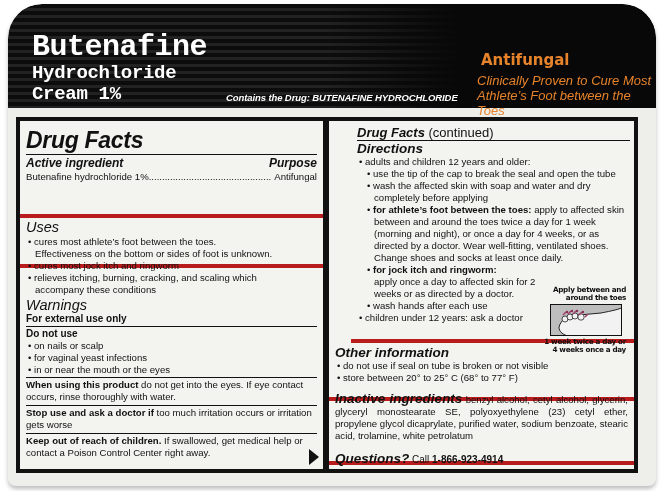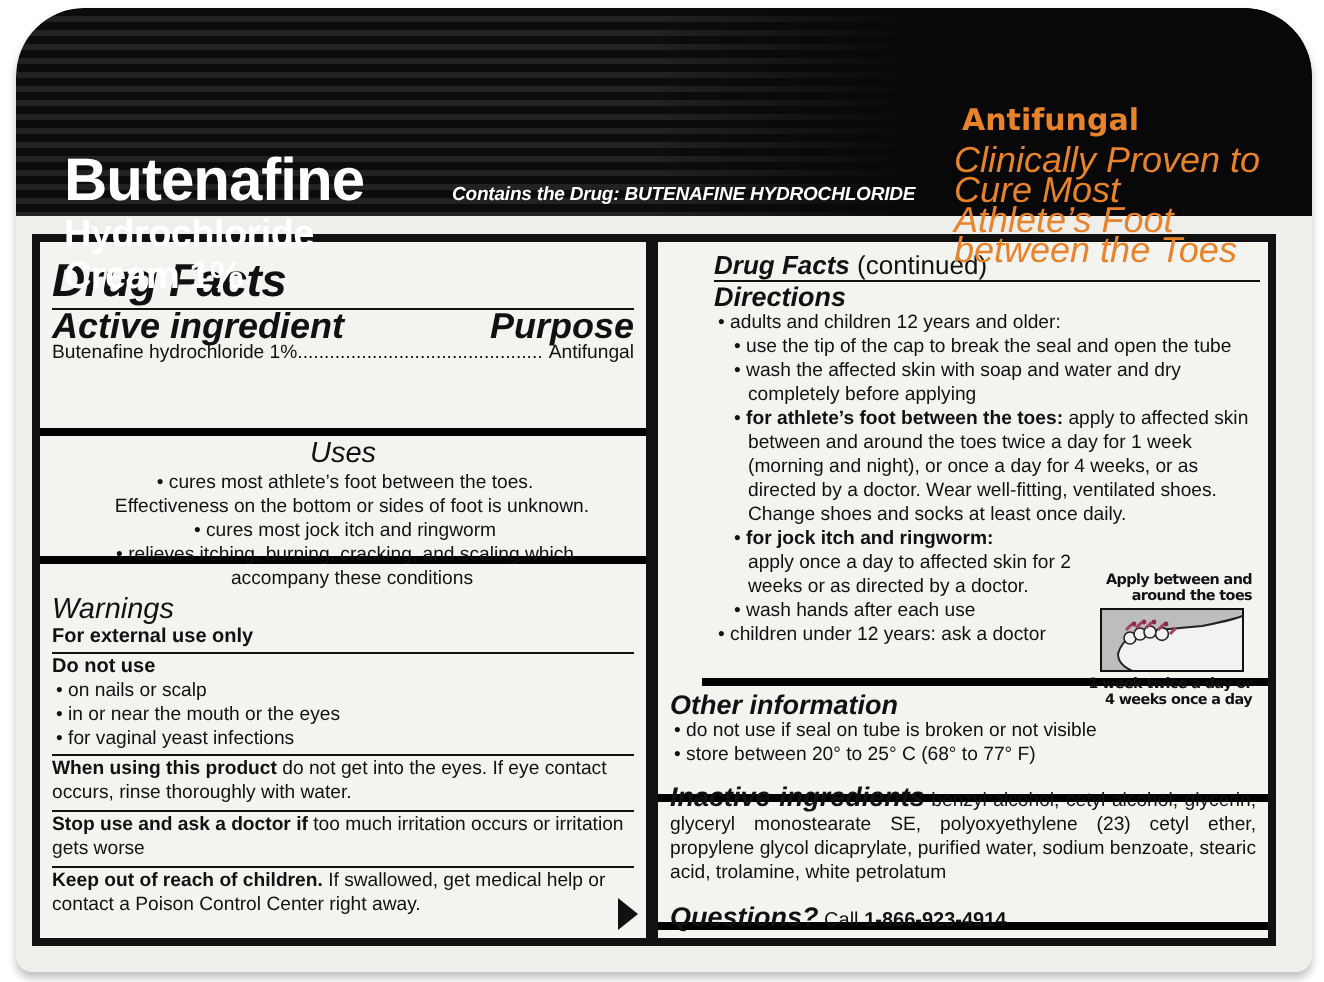--- a/index.html
+++ b/index.html
@@ -17,39 +17,39 @@
     position: absolute; left: 0; top: 0; width: 100%; height: 104px;
     background:
       repeating-linear-gradient(180deg, #0c0c0c 0px, #0c0c0c 4px, #222 4px, #222 7px);
     border-radius: 34px 34px 0 0;
   }
   .header::after {
     content: ""; position: absolute; right: 0; top: 0; width: 330px; height: 100%;
     background: linear-gradient(90deg, rgba(8,8,8,0) 0%, #080808 40%);
     border-top-right-radius: 34px;
   }
-  .brand { position: absolute; left: 24px; top: 28px; z-index: 2; color: #fff; font-family: Liberation Sans, sans-serif; font-weight: bold; line-height: 1; margin-top: 44px; }
+  .brand { position: absolute; left: 24px; top: 28px; z-index: 2; color: #fff; font-family: Liberation Mono, monospace; font-weight: bold; line-height: 1; }
   .brand .t1 { font-size: 30px; letter-spacing: -0.5px; }
   .brand .t2 { font-size: 19px; margin-top: 2px; letter-spacing: -0.3px; }
   .brand .t3 { font-size: 19px; margin-top: 2px; letter-spacing: -0.3px; }
   .contains { position: absolute; left: 218px; top: 88px; z-index: 2; color: #fff; font-style: italic; font-weight: bold; font-size: 9.5px; letter-spacing: -0.1px; }
   .antifungal { position: absolute; left: 473px; top: 47px; z-index: 2; color: #e7832b; font-weight: bold; font-size: 15px; font-family: "DejaVu Sans", sans-serif; }
-  .claim { position: absolute; left: 469px; top: 69px; z-index: 2; color: #e7832b; font-style: italic; font-size: 18px; line-height: 15px; }
+  .claim { position: absolute; left: 469px; top: 69px; z-index: 2; color: #e7832b; font-style: italic; font-size: 13px; line-height: 15px; }
 
   .panel {
     position: absolute; background: #f3f3ef; border: 4px solid #111;
   }
   .left-panel { left: 16px; top: 117px; width: 311px; height: 356px; }
   .right-panel { left: 325px; top: 117px; width: 313px; height: 356px; }
 
-  .sec { position: absolute; left: 0; right: 0; border-bottom: 4px solid #000000; padding: 0 6px; }
+  .sec { position: absolute; left: 0; right: 0; border-bottom: 4px solid #b91c1c; padding: 0 6px; }
   .sec:last-child { border-bottom: none; }
 
   .h-big { font-weight: bold; font-style: italic; font-size: 23px; line-height: 26px; letter-spacing: -0.3px; }
-  .h-sec { font-weight: bold; font-style: italic; font-size: 18px; line-height: 15px; }
+  .h-sec { font-weight: bold; font-style: italic; font-size: 12px; line-height: 15px; }
   .h-sec.light { font-weight: normal; }
   .hr { border-top: 1.5px solid #111; margin: 1px 0; }
   .txt { font-size: 9.6px; line-height: 12px; }
   .bold { font-weight: bold; }
   .bullet { padding-left: 9px; text-indent: -7px; }
   .bullet::before { content: "• "; }
   .sub { margin-left: 8px; }
   .row { display: flex; justify-content: space-between; align-items: baseline; }
 
   .arrow { position: absolute; right: 4px; bottom: 4px; width: 0; height: 0;
@@ -86,37 +86,37 @@
       <span class="h-sec">Active ingredient</span>
       <span class="h-sec">Purpose</span>
     </div>
     <div class="row txt" style="justify-content:flex-start; white-space:nowrap; overflow:hidden;">
       <span>Butenafine hydrochloride 1%</span>
       <span style="flex:1; overflow:hidden;">..............................................</span>
       <span>Antifungal</span>
     </div>
   </div>
 
-  <div class="sec" style="top:97px; height:64px;text-align:center;">
+  <div class="sec" style="top:97px; height:50px;">
     <div class="h-sec light" style="font-size:14.5px; margin-top:2px; margin-bottom:1px;">Uses</div>
     <div class="txt bullet">cures most athlete’s foot between the toes.</div>
     <div class="txt" style="padding-left:9px;">Effectiveness on the bottom or sides of foot is unknown.</div>
     <div class="txt bullet">cures most jock itch and ringworm</div>
     <div class="txt bullet">relieves itching, burning, cracking, and scaling which</div>
     <div class="txt" style="padding-left:9px;">accompany these conditions</div>
   </div>
 
   <div class="sec" style="top:176px; height:185px; border-bottom:none;">
     <div class="h-sec light" style="font-size:14.5px; margin-top:1px;">Warnings</div>
     <div class="txt bold" style="font-size:10px;">For external use only</div>
     <div class="hr"></div>
     <div class="txt bold" style="font-size:10px;">Do not use</div>
     <div class="txt bullet">on nails or scalp</div>
+    <div class="txt bullet">for vaginal yeast infections</div>
     <div class="txt bullet">in or near the mouth or the eyes</div>
-    <div class="txt bullet">for vaginal yeast infections</div>
     <div class="hr"></div>
     <div class="txt"><span class="bold">When using this product</span><span> do not get into the eyes.  If eye contact occurs, rinse thoroughly with water.</span></div>
     <div class="hr" style="margin-top:2px;"></div>
     <div class="txt"><span class="bold">Stop use and ask a doctor if</span><span> too much irritation occurs or irritation gets worse</span></div>
     <div class="hr" style="margin-top:2px;"></div>
     <div class="txt"><span class="bold">Keep out of reach of children.</span><span>  If swallowed, get medical help or contact a Poison Control Center right away.</span></div>
   </div>
   <div class="arrow"></div>
 </div>
 

